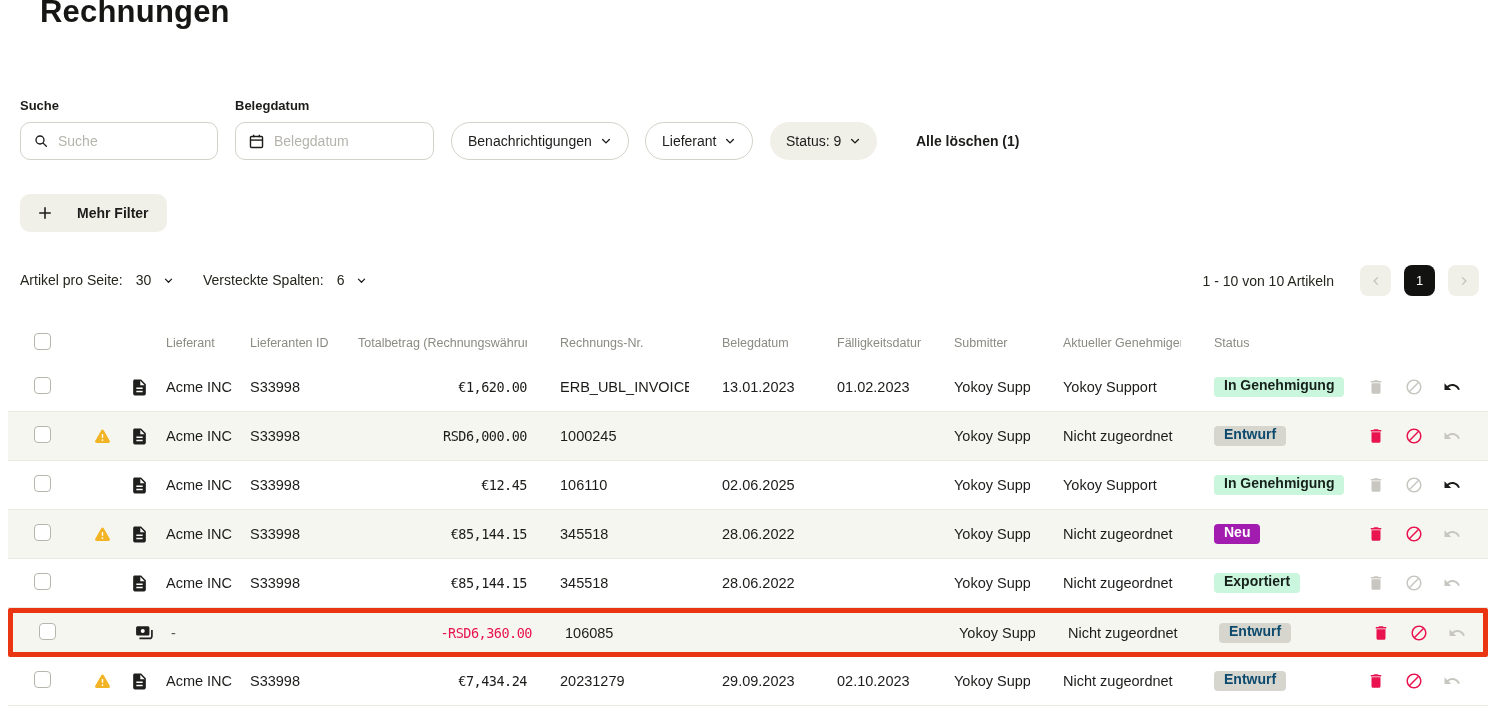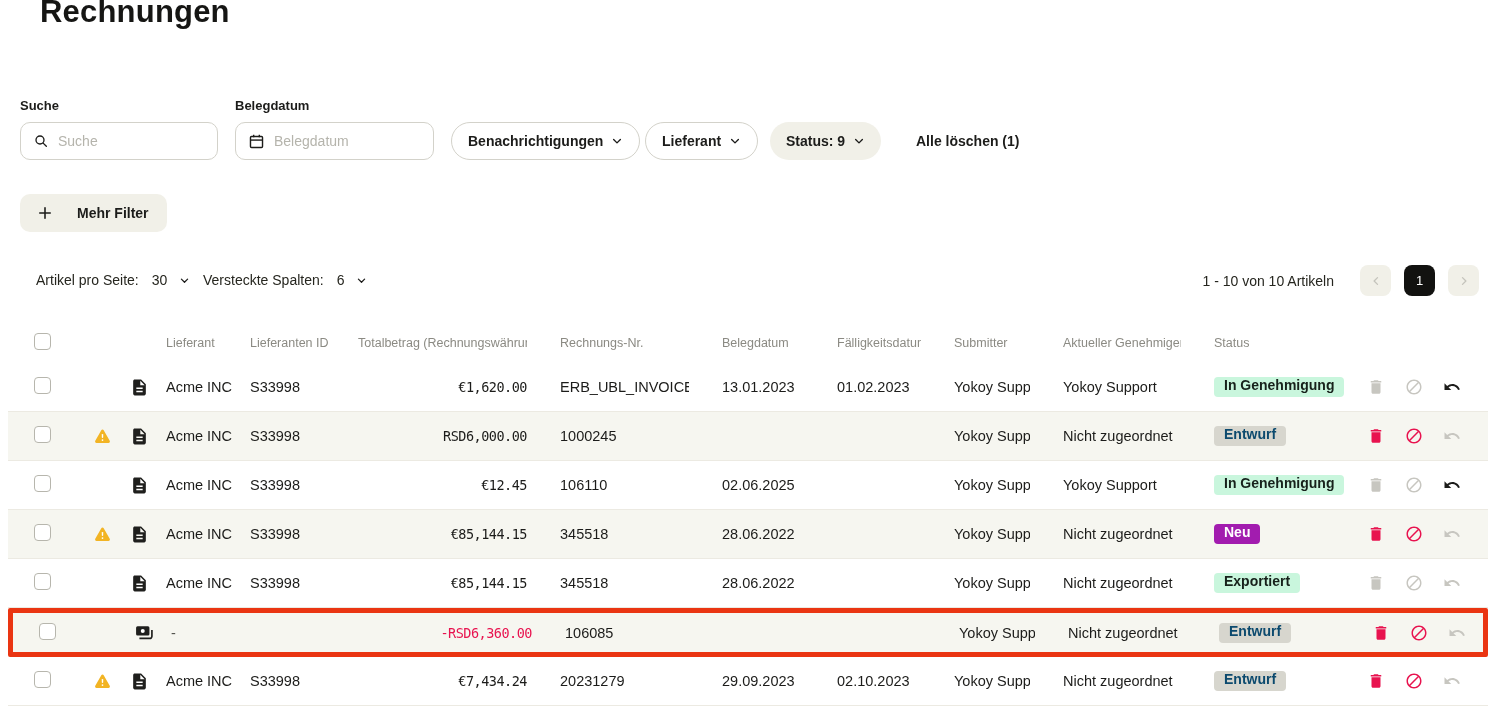--- a/index.html
+++ b/index.html
@@ -12,30 +12,30 @@
   .field-label { position:absolute; font-size:13px; font-weight:700; color:#1c1c1a; }
   .lbl-suche { left:20px; top:98px; }
   .lbl-beleg { left:235px; top:98px; }
 
   .input-box { position:absolute; top:122px; height:38px; border:1px solid #d3d2ca; border-radius:10px; background:#fff; display:flex; align-items:center; gap:9px; padding:0 12px; }
   .input-search { left:20px; width:198px; }
   .input-date { left:235px; width:199px; }
   .input-box input { border:none; outline:none; background:transparent; font-family:"Liberation Sans",sans-serif; font-size:14px; color:#1c1c1a; width:100%; }
   .input-box input::placeholder { color:#b5b4ac; }
 
-  .pill { position:absolute; top:122px; height:38px; border:1px solid #d3d2ca; border-radius:19px; background:#fff; display:flex; align-items:center; gap:8px; padding:0 16px; font-size:14px; font-weight:700; cursor:pointer; }
+  .pill { position:absolute; top:122px; height:38px; border:1px solid #d3d2ca; border-radius:19px; background:#fff; display:flex; align-items:center; gap:8px; padding:0 16px; font-size:14px; font-weight:400; cursor:pointer; }
   .pill-notifications { left:451px; }
   .pill-supplier { left:645px; }
   .chip-status { left:770px; border:none; background:#f1f0e8; }
   .clear-all { position:absolute; left:916px; top:133px; font-size:14px; font-weight:700; cursor:pointer; }
 
   .more-filter { position:absolute; left:20px; top:194px; height:38px; background:#f1f0e8; border:none; border-radius:10px; display:flex; align-items:center; gap:25px; padding:0 18px; font-size:14px; font-weight:700; font-family:"Liberation Sans",sans-serif; cursor:pointer; color:#1c1c1a; }
 
   .toolbar-item { position:absolute; top:272px; font-size:14px; display:flex; align-items:center; gap:7px; color:#26261f; }
-  .tb-perpage { left:36px; }
+  .tb-perpage { left:20px; }
   .tb-hidden { left:203px;justify-content:center; }
   .tb-sel { margin-left:6px; display:flex; align-items:center; gap:12px; cursor:pointer; }
   .range-text { position:absolute; top:273px; right:162px; font-size:14px; color:#26261f; }
   .pg-btn { position:absolute; top:265px; width:31px; height:31px; border-radius:8px; background:#f1f0e8; border:none; display:flex; align-items:center; justify-content:center; cursor:pointer; }
   .pg-prev { left:1360px; } .pg-next { left:1448px; }
   .pg-current { position:absolute; top:265px; left:1404px; width:31px; height:31px; border-radius:8px; background:#121210; color:#fff; font-size:13px; display:flex; align-items:center; justify-content:center; }
 
   .table { position:absolute; left:8px; top:322px; width:1480px; }
   .trow, .thead { display:flex; align-items:center; }
   .thead { height:41px; font-size:12.5px; color:#8b8a83; }

